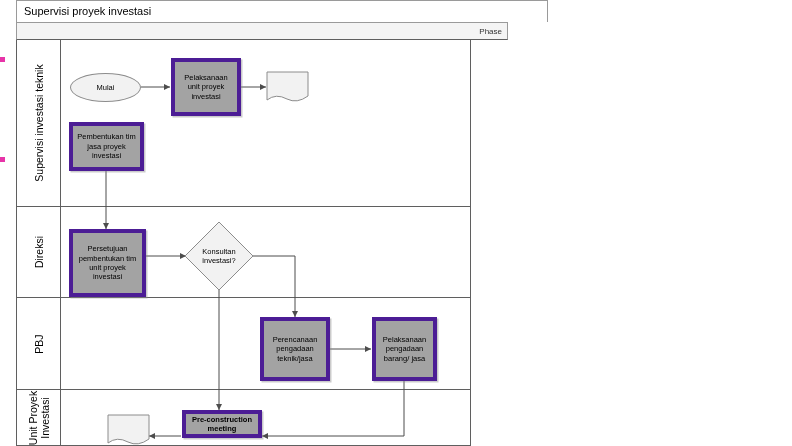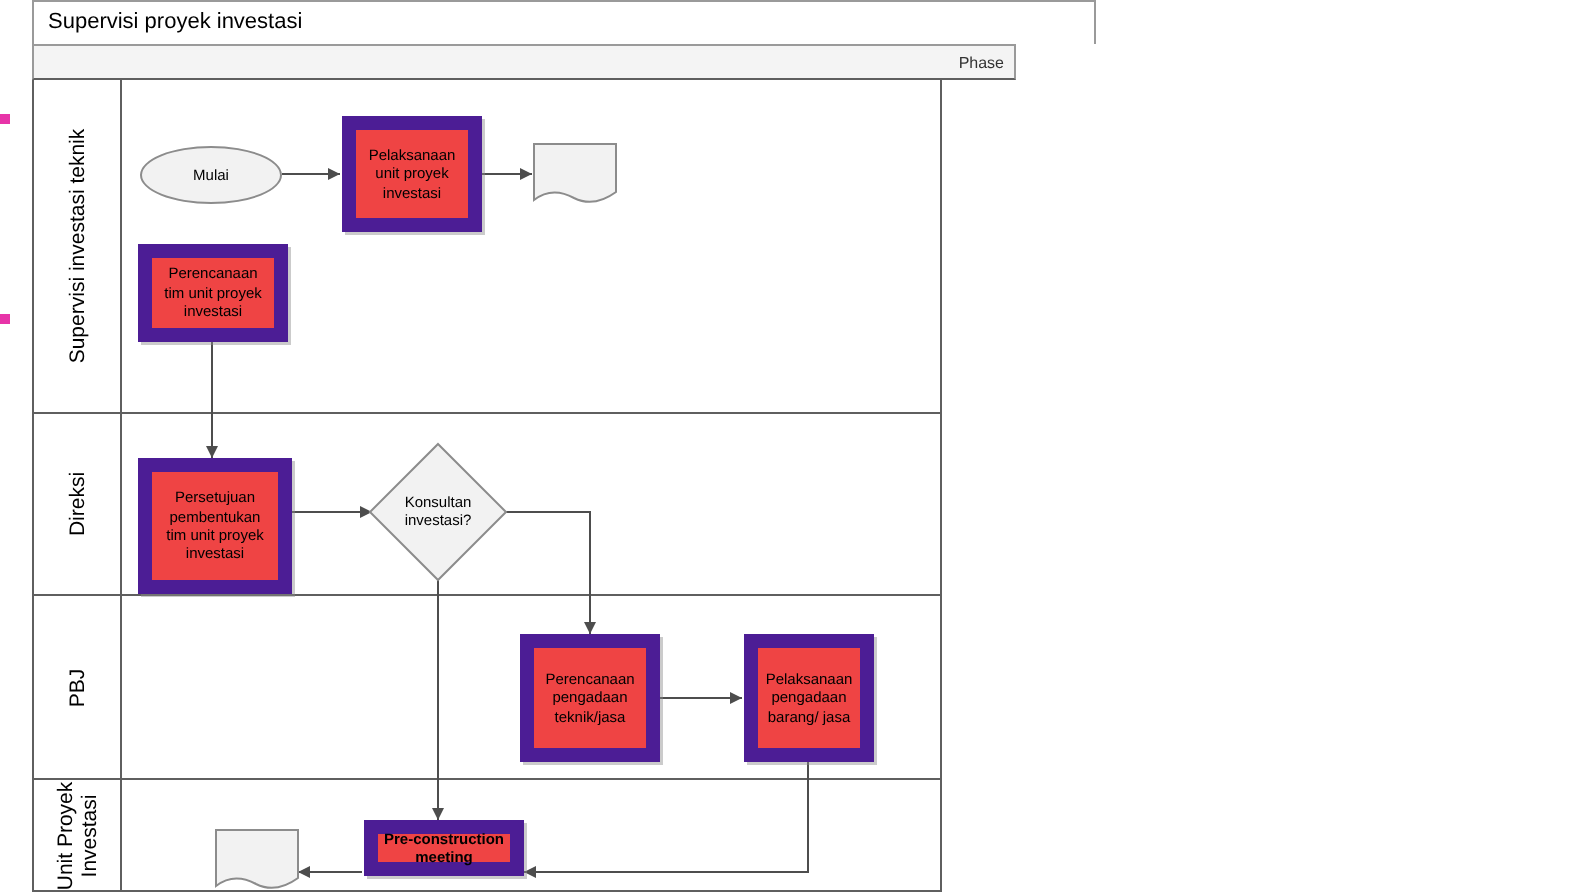--- a/index.html
+++ b/index.html
@@ -92,22 +92,22 @@
     box-sizing: border-box;
     font-size: 7.5px;
     color: #000000;
     text-align: center;
     display: flex;
     align-items: center;
     justify-content: center;
     line-height: 1.25;
   }
   .task {
-    background: #ef4444;
-    border: 7px solid #4c1d95;
+    background: #a3a3a3;
+    border: 4px solid #4c1d95;
     box-shadow: 1.5px 1.5px 0 rgba(140,140,140,0.45);
   }
   .start-event {
     background: #f2f2f2;
     border: 1px solid #8c8c8c;
     border-radius: 50%;
   }
   .task-label, .event-label, .gw-label {
     padding: 0 3px;
     pointer-events: none;
@@ -212,21 +212,21 @@
 
   <div class="node start-event" style="left:70px; top:73px; width:71px; height:29px;">
     <span class="event-label">Mulai</span>
   </div>
 
   <div class="node task" style="left:171px; top:58px; width:70px; height:58px;">
     <span class="task-label">Pelaksanaan unit proyek investasi</span>
   </div>
 
   <div class="node task" style="left:69px; top:122px; width:75px; height:49px;">
-    <span class="task-label">Perencanaan tim unit proyek investasi</span>
+    <span class="task-label">Pembentukan tim jasa proyek investasi</span>
   </div>
 
   <div class="node" style="left:267px; top:72px; width:42px; height:32px;">
     <span class="task-label"></span>
   </div>
 
   <div class="node task" style="left:69px; top:229px; width:77px; height:68px;">
     <span class="task-label">Persetujuan pembentukan tim unit proyek investasi</span>
   </div>
 

